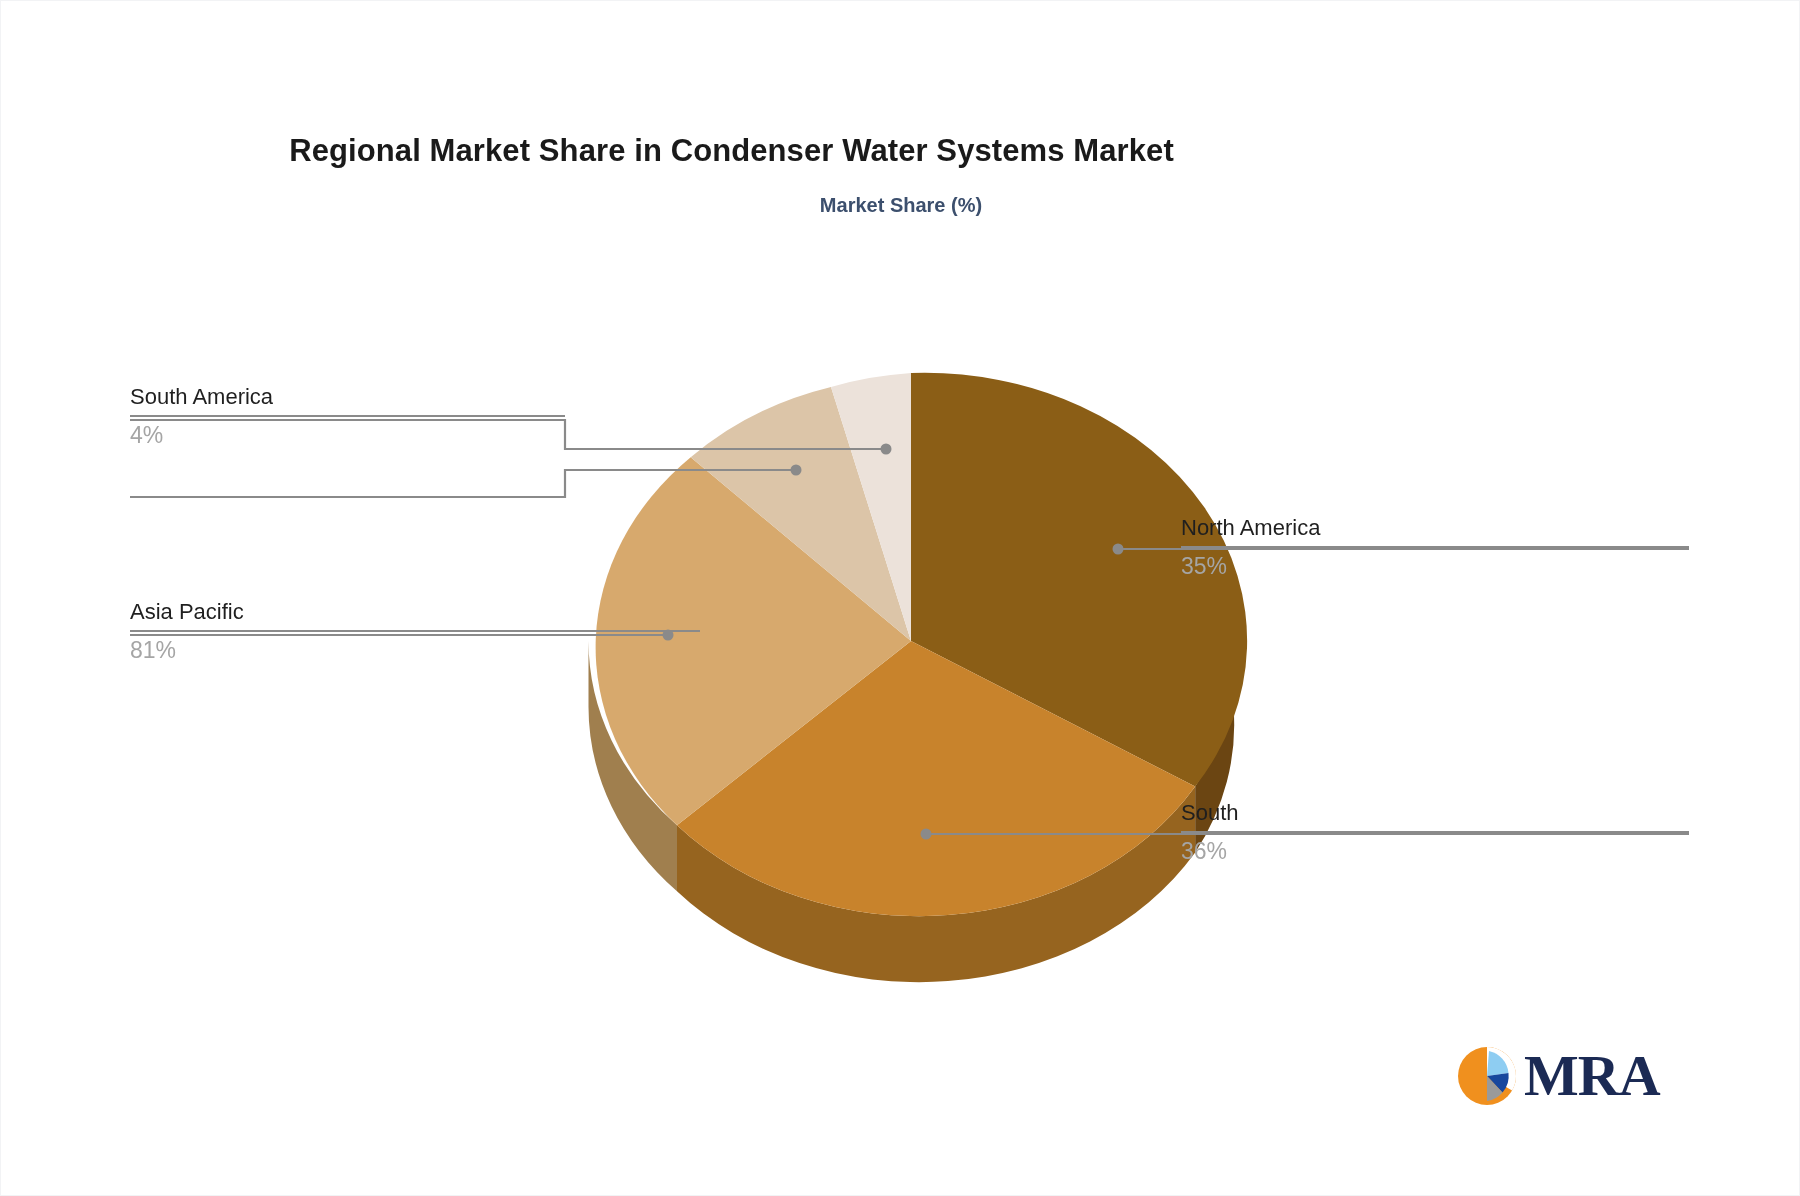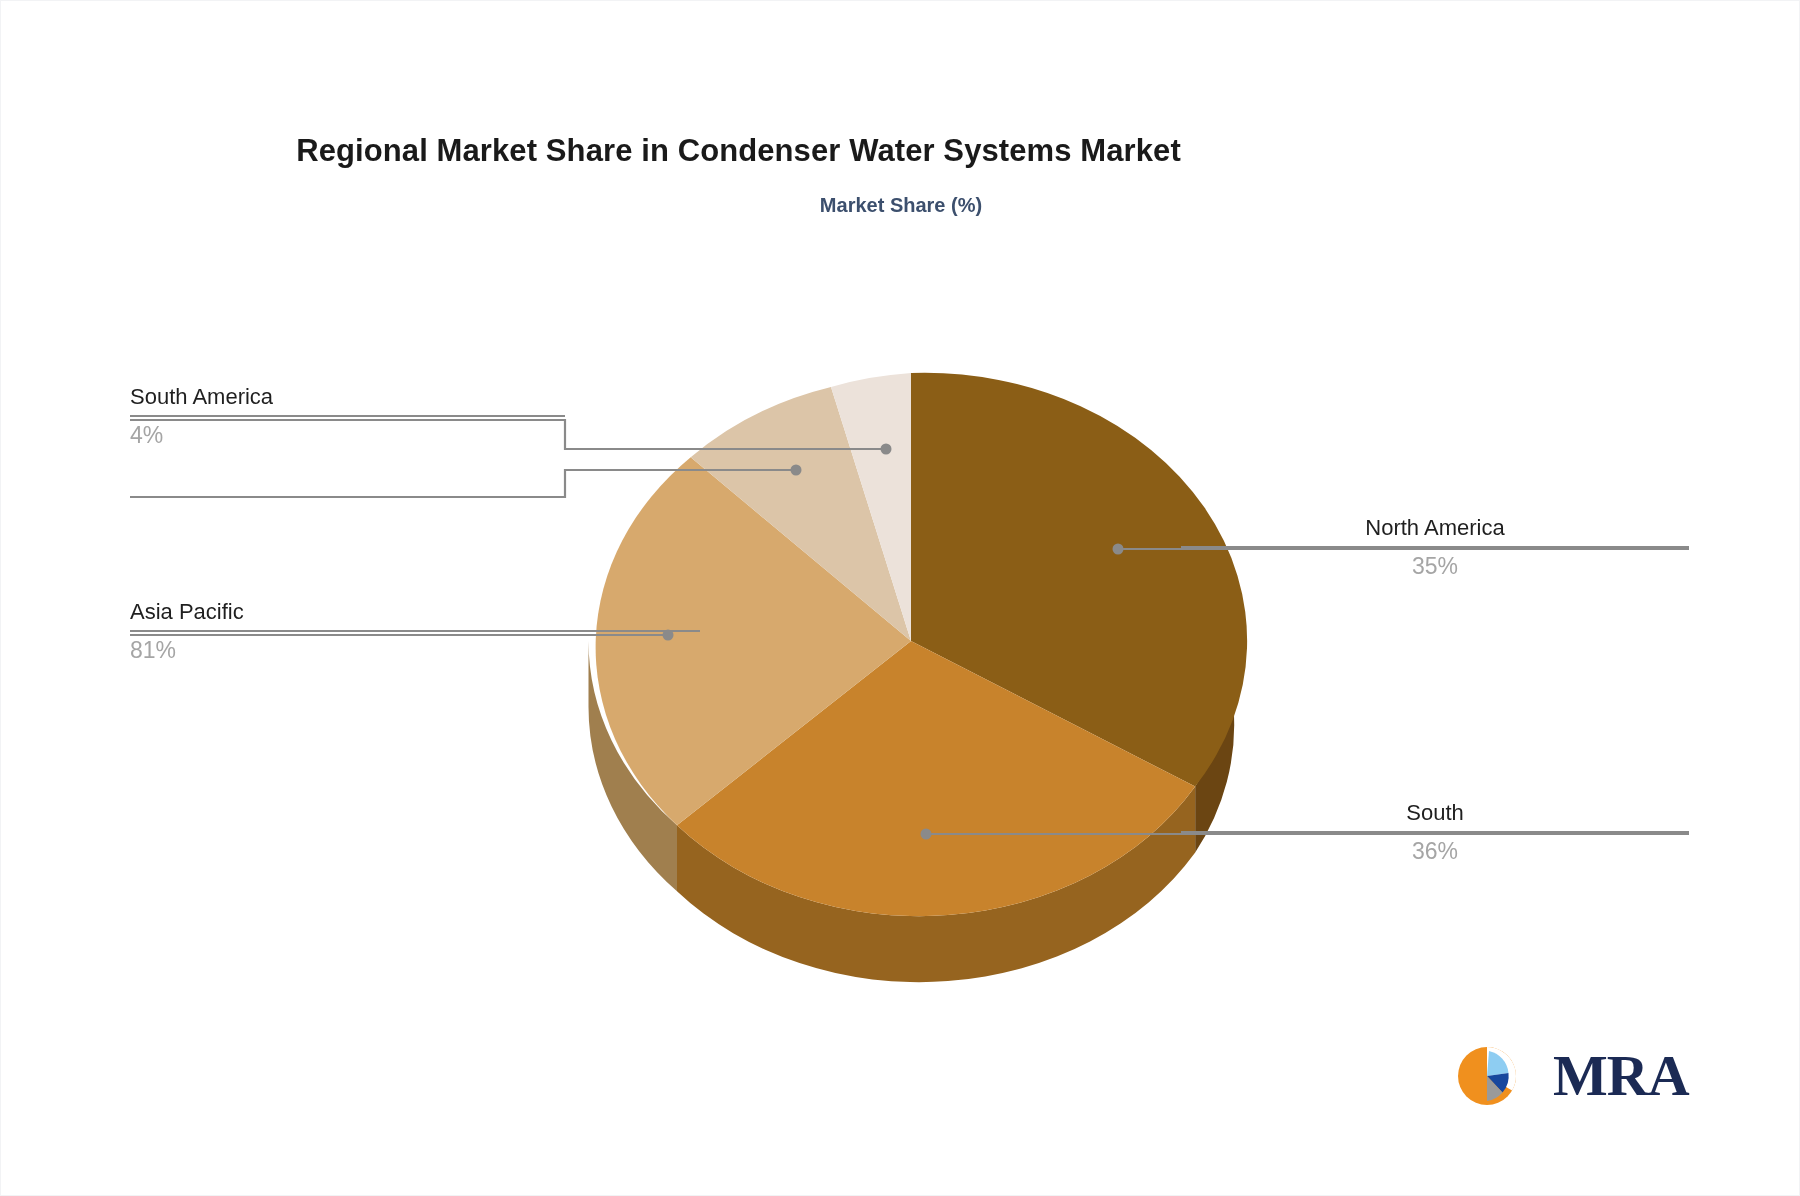--- a/index.html
+++ b/index.html
@@ -17,21 +17,21 @@
     height: 1196px;
     background: #ffffff;
     border: 1px solid #f2f3f5;
     box-sizing: border-box;
     overflow: hidden;
   }
 
   
   #chart-title {
     position: absolute;
-    left: 16px;
+    left: 9px;
     top: 130px;
     width: 1443px;
     text-align: center;
     font-size: 31px;
     font-weight: bold;
     color: #1a1a1a;
     letter-spacing: 0.1px;
     line-height: 40px;
   }
   #chart-subtitle {
@@ -74,21 +74,21 @@
     margin: 3px 0 3px 0;
   }
   .callout .val {
     display: block;
     font-size: 23px;
     color: #a5a5a5;
     line-height: 31px;
     white-space: nowrap;
   }
   .callout.left .cat, .callout.left .val { text-align: left; }
-  .callout.right .cat, .callout.right .val { text-align: center; }
+  .callout.right .cat, .callout.right .val { text-align: left; }
 
   
   #callout-south-america { left: 129px; top: 380px; width: 435px; }
   #callout-mea           { left: 129px; top: 457px; width: 435px; }
   #callout-asia-pacific  { left: 129px; top: 595px; width: 570px; }
   #callout-north-america { left: 1180px; top: 511px; width: 508px; }
   #callout-europe        { left: 1180px; top: 796px; width: 508px; }
 
   
   #brand-logo {
@@ -102,21 +102,20 @@
     gap: 6px;
   }
   #brand-logo .logo-mark { flex: 0 0 auto; }
   #brand-logo .logo-word {
     font-family: "Liberation Serif", serif;
     font-size: 58px;
     font-weight: bold;
     color: #1b2a54;
     letter-spacing: -1px;
     line-height: 58px;
-    margin-left: 29px;
   }
 </style>
 </head>
 <body>
 
 <div id="canvas">
 
   <div id="chart-title">Regional Market Share in Condenser Water Systems Market</div>
   <div id="chart-subtitle">Market Share (%)</div>
 

